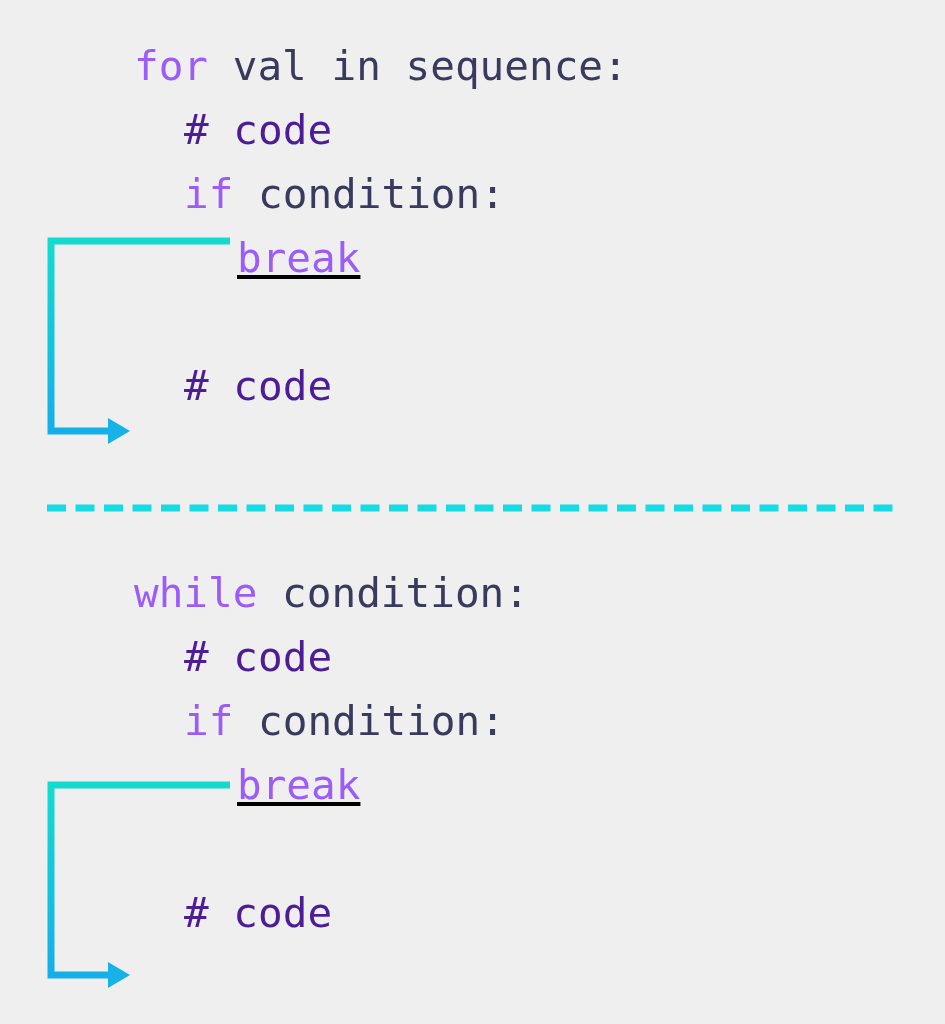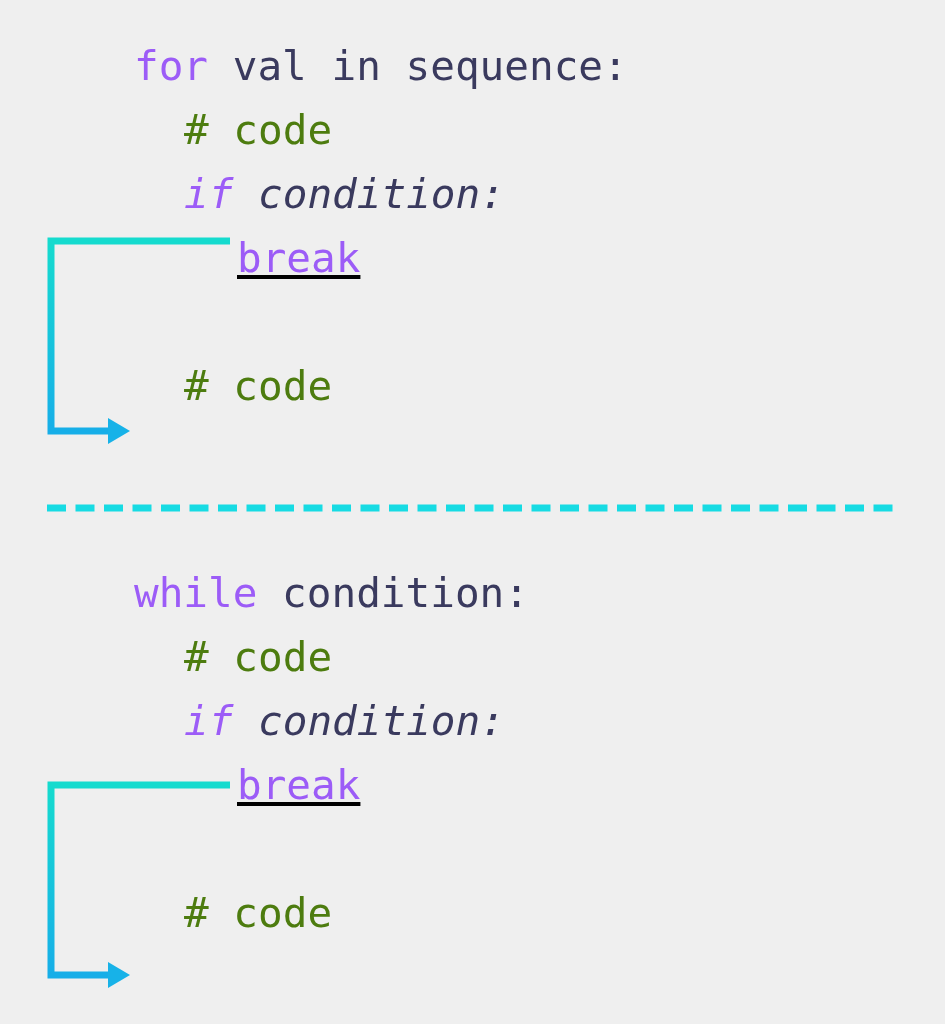--- a/index.html
+++ b/index.html
@@ -22,28 +22,28 @@
   .code-block.sec-while { top: 561px; }
   .code-line {
     position: absolute;
     left: 0;
     height: 64px;
     line-height: 64px;
     white-space: pre;
   }
   .r0 { top: 0; }
   .r1 { top: 64px; }
-  .r2 { top: 128px; font-style: italic; }
+  .r2 { top: 128px; }
   .r3 { top: 192px; }
   .r5 { top: 320px; }
   .ind2 { left: 50px; }
   .ind4 { left: 103px; text-decoration: underline; }
   .kw { color: #9c5cf7; }
   .pl { color: #3a3a5e; }
-  .cm { color: #4d7c0f; }
+  .cm { color: #4c1d95; }
   .arrow {
     position: absolute;
     left: 44px;
   }
   .arrow-for   { top: 237px; }
   .arrow-while { top: 781px; }
   .divider-svg {
     position: absolute;
     left: 0;
     top: 500px;

